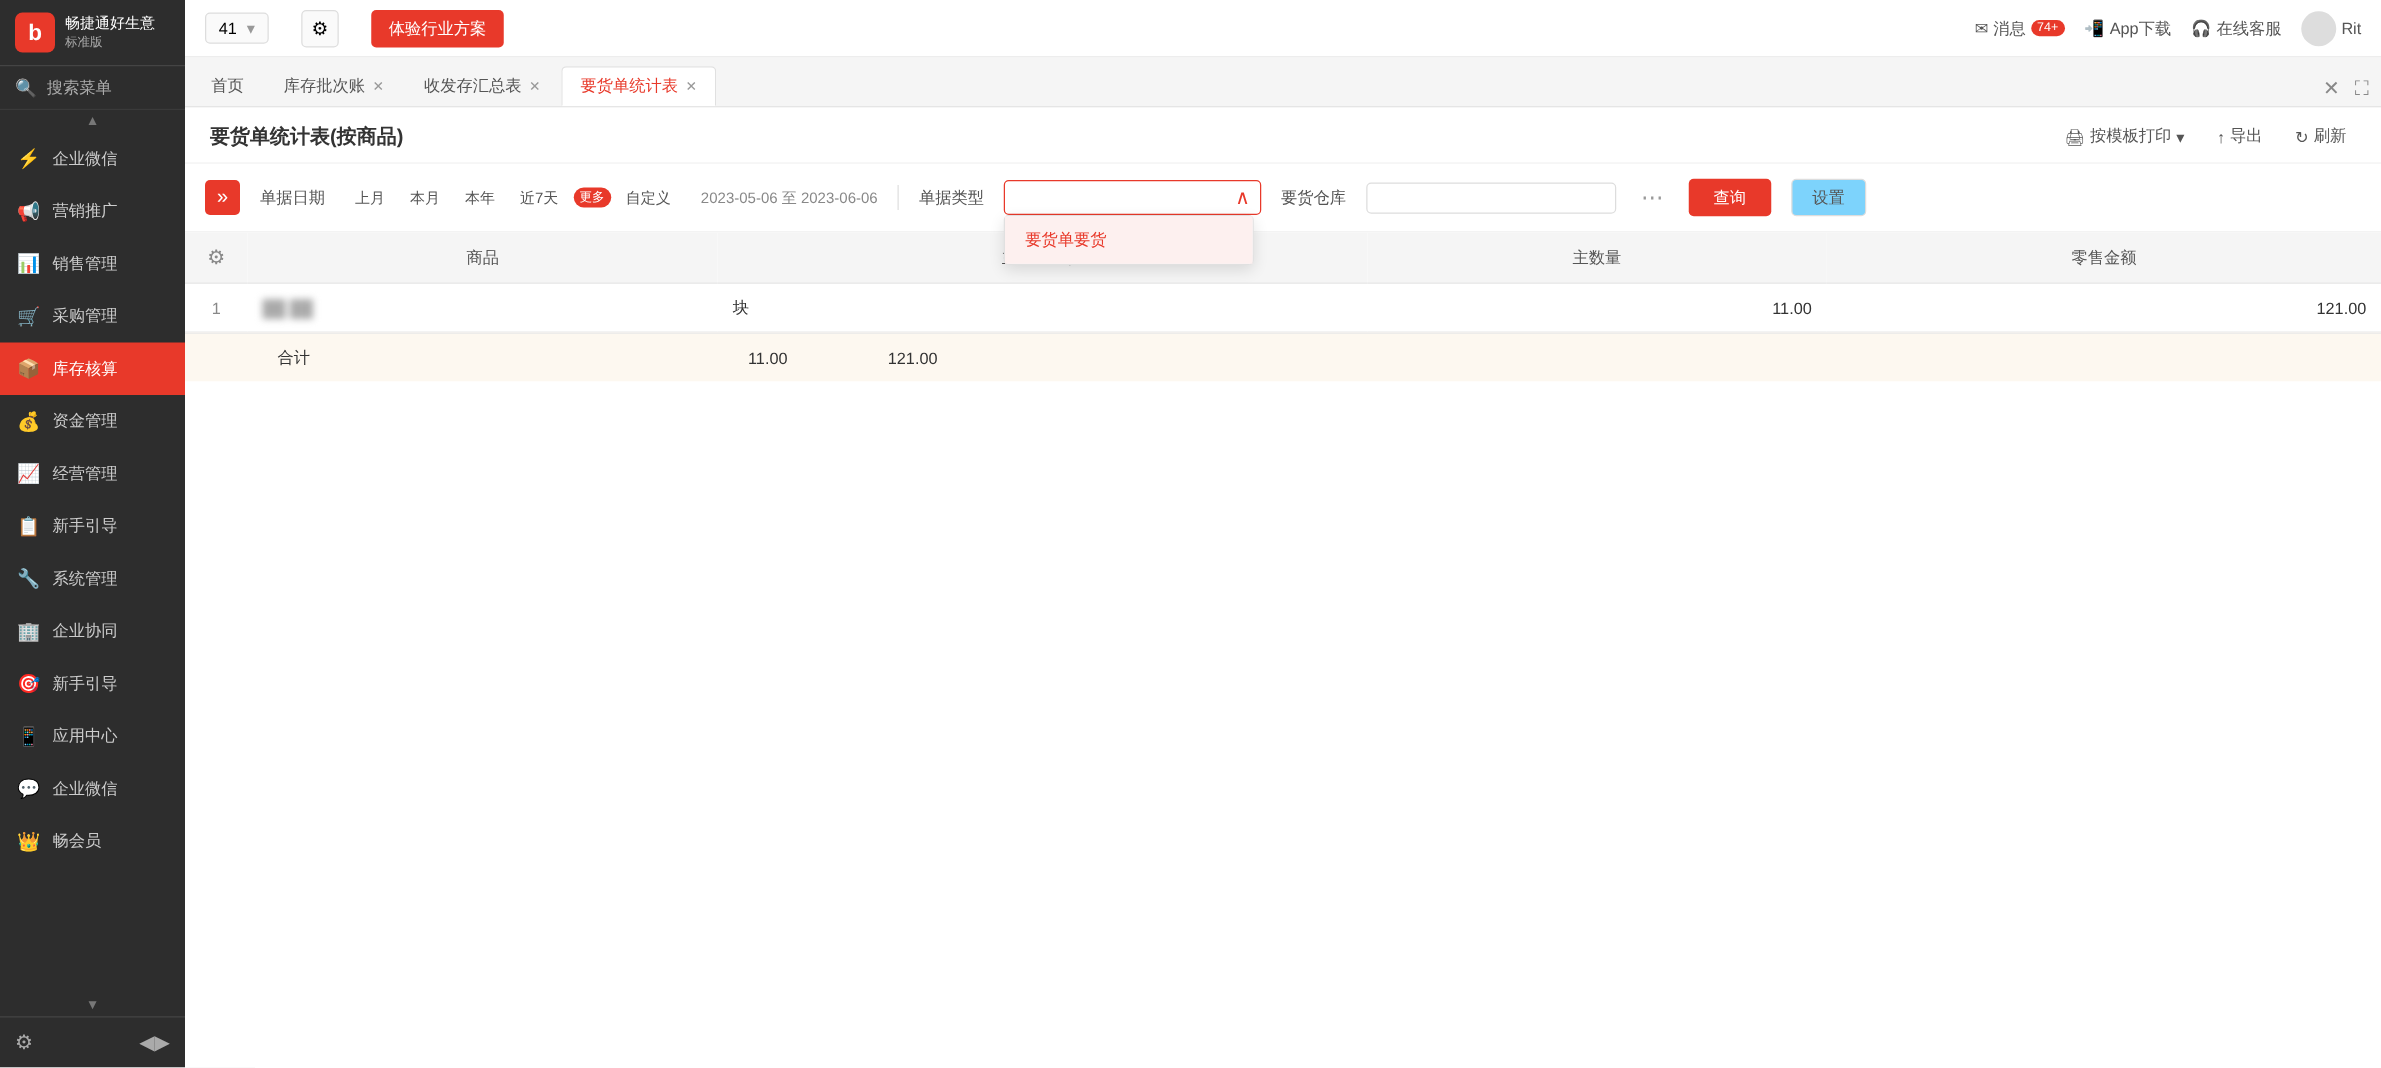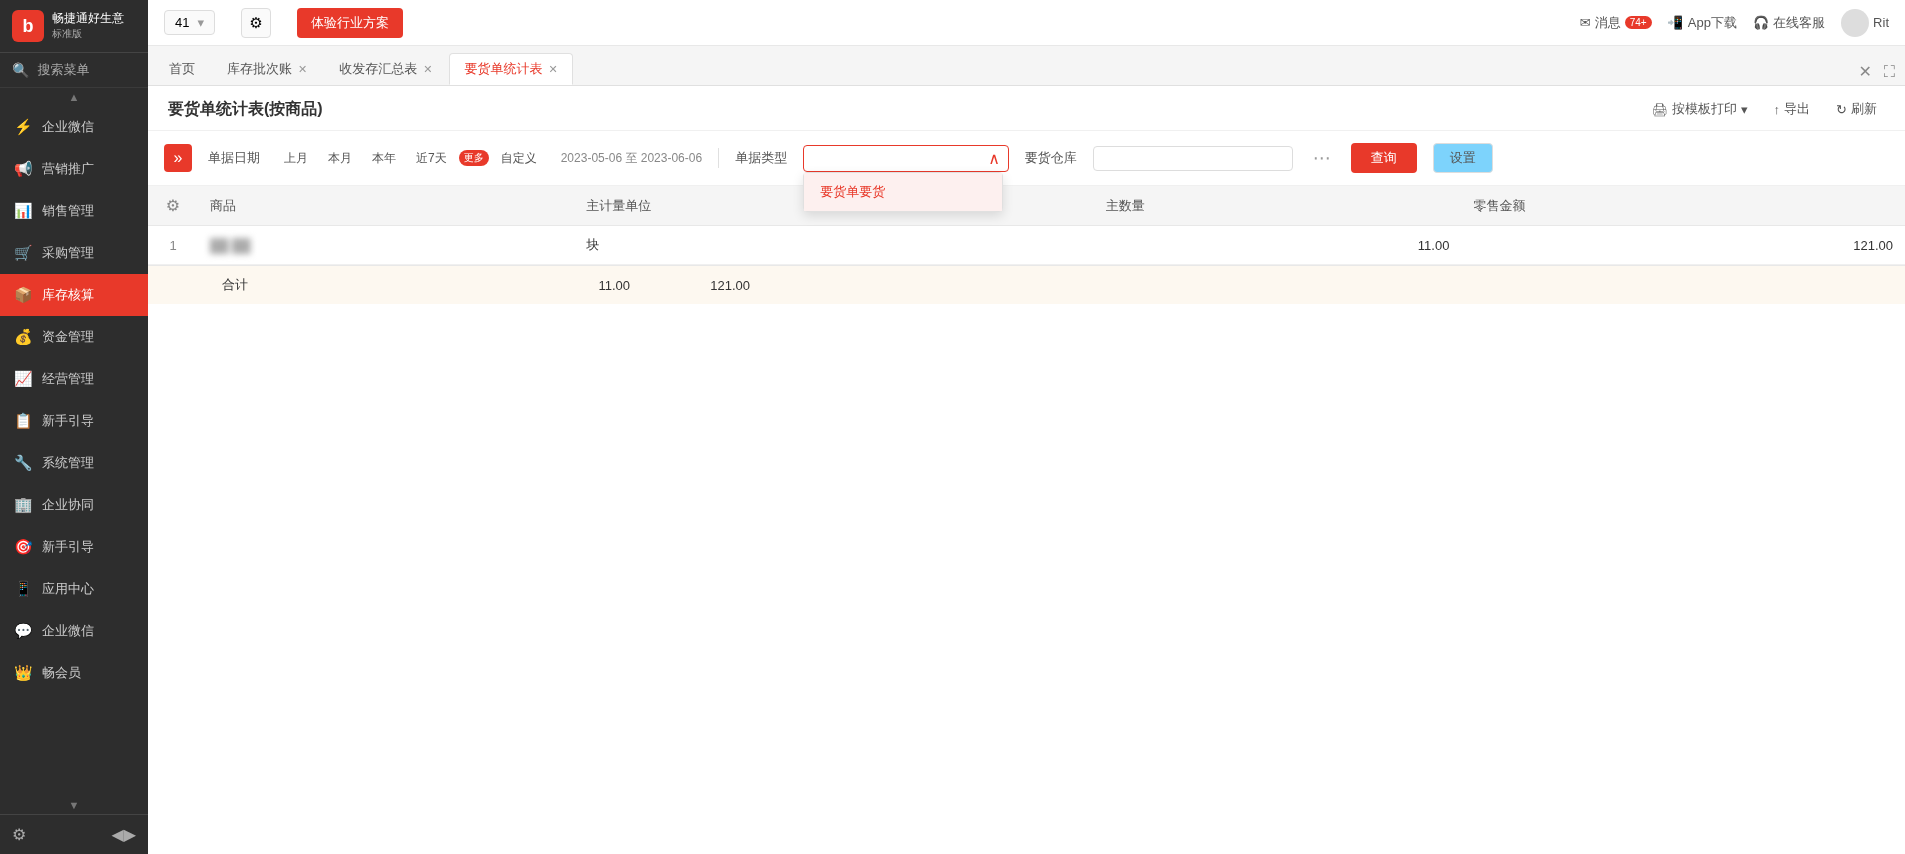--- a/index.html
+++ b/index.html
@@ -252,21 +252,21 @@
       overflow-x: auto;
     }
     table {
       width: 100%;
       border-collapse: collapse;
       font-size: 13px;
     }
     thead tr { background: #f5f5f5; }
     thead th {
       padding: 10px 12px;
-      text-align: left;
+      text-align: center;
       color: #555;
       font-weight: normal;
       border-bottom: 1px solid #e8e8e8;
       white-space: nowrap;
     }
     thead th:first-child { width: 50px; text-align: center; }
     tbody tr { border-bottom: 1px solid #f0f0f0; }
     tbody td { padding: 10px 12px; color: #333; }
     tbody td:first-child { text-align: center; color: #888; }
     tbody td.num { text-align: right; }

